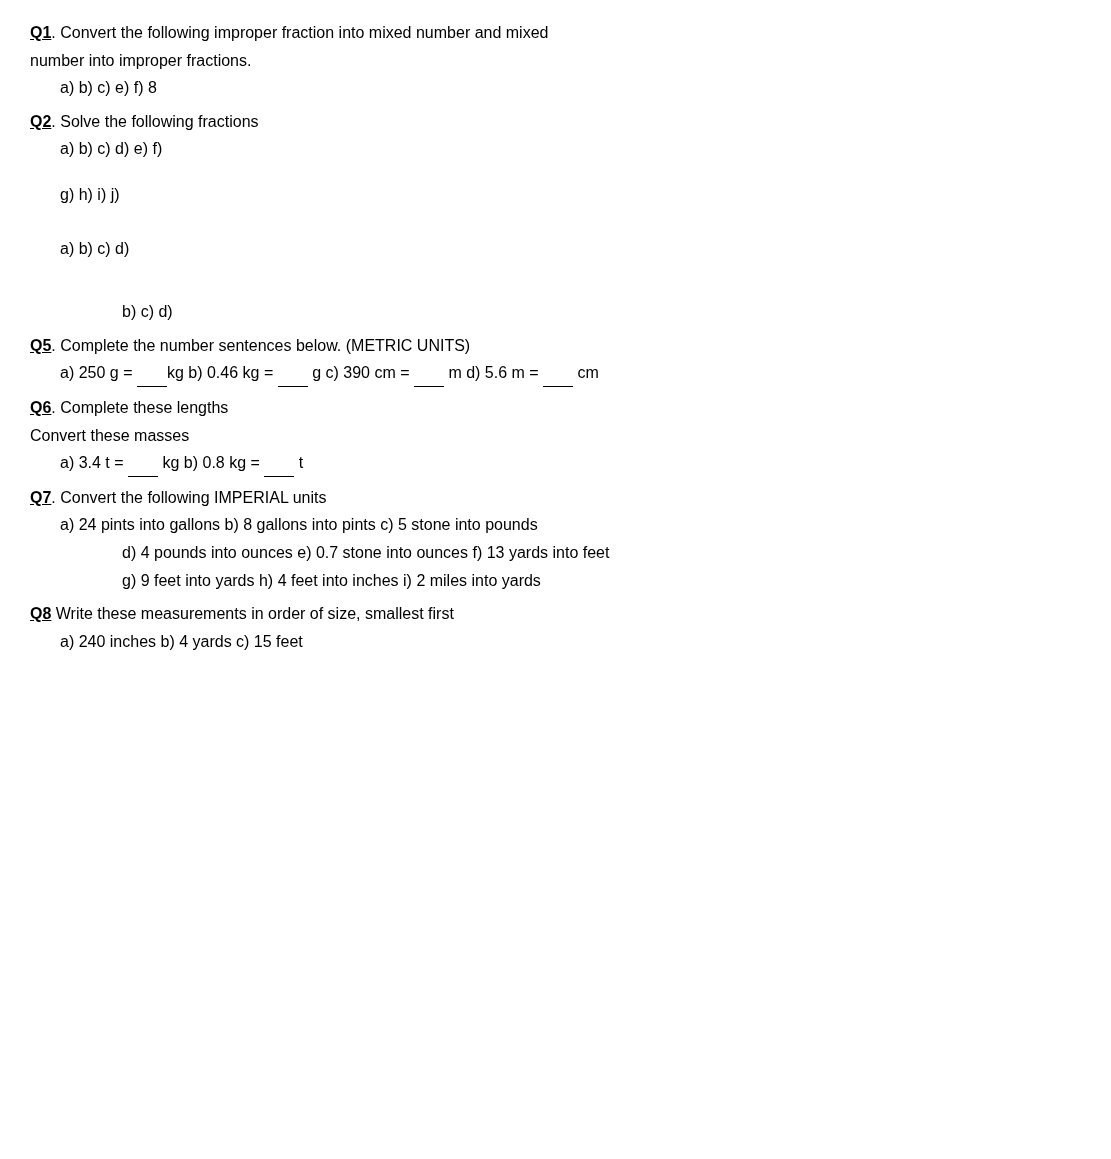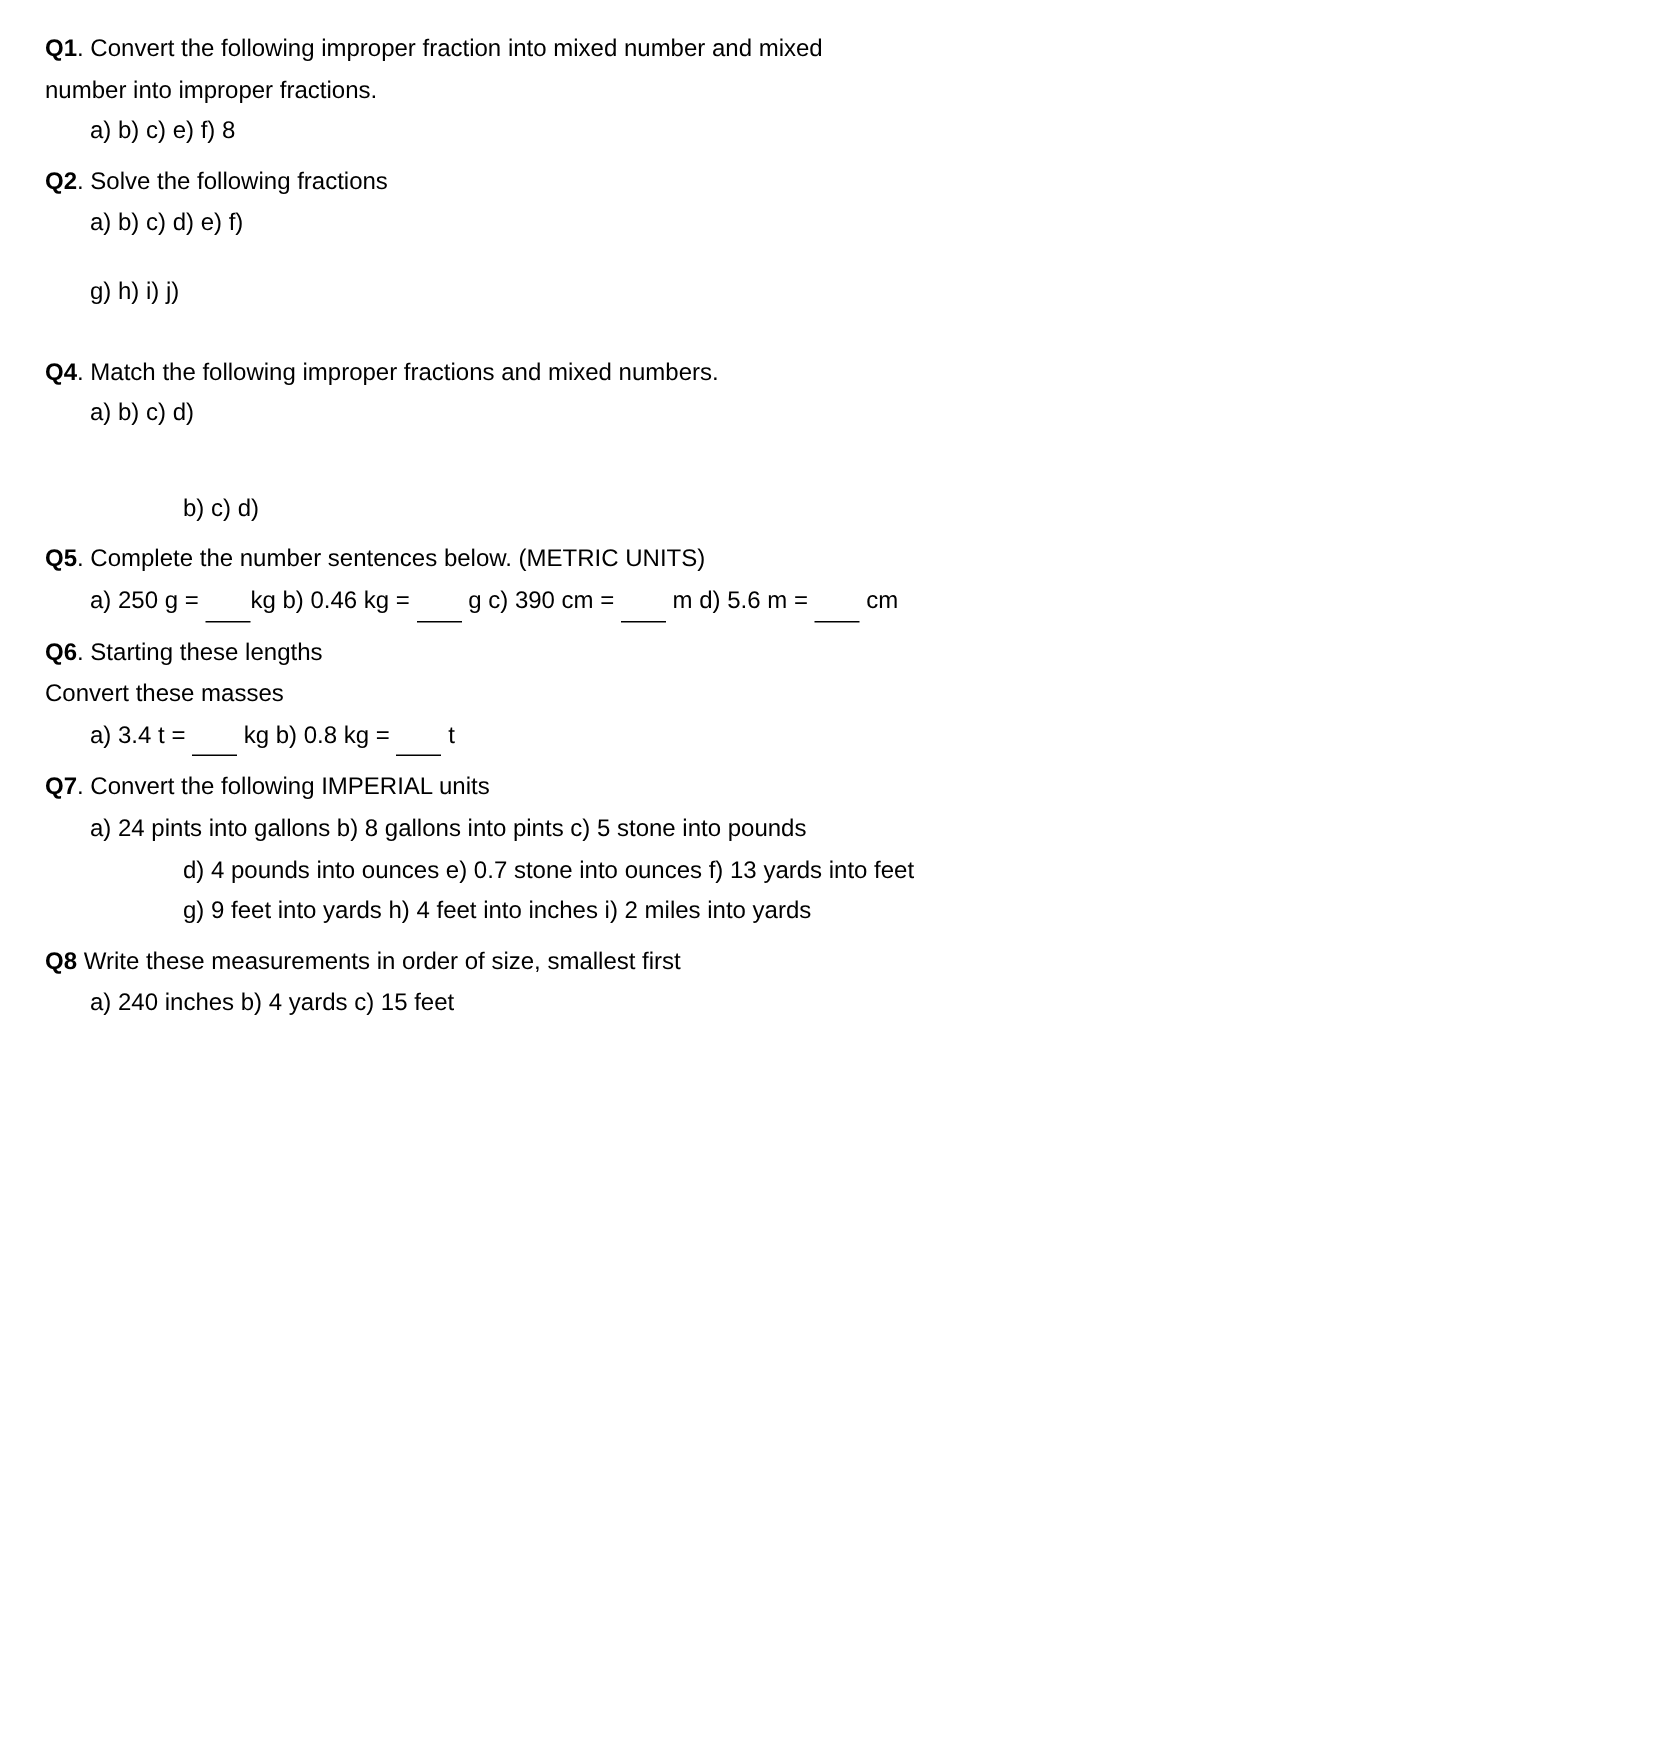--- a/index.html
+++ b/index.html
@@ -11,20 +11,21 @@
       width: 1111px;
       min-height: 1159px;
       padding: 20px 30px;
       line-height: 1.6;
     }
     .question-block {
       margin-bottom: 8px;
     }
     .q-label {
       font-weight: bold;
+      text-decoration: underline;
       margin-top: 46px;
     }
     .indent-1 {
       margin-left: 30px;
     }
     .indent-2 {
       margin-left: 92px;
     }
     .blank {
       display: inline-block;
@@ -58,39 +59,36 @@
     <div class="line indent-1">a)      b)   c)  d)   e)   f)</div>
     <div class="spacer"></div>
     <div class="line indent-1">g)      h)   i)   j)</div>
     <div class="spacer"></div>
   </div>
 
   <div class="question-block">
   </div>
 
   <div class="question-block">
-    <div class="line">
-      <span class="q-label">Q4</span><span>. Match the following improper fractions and mixed numbers.</span>
-    </div>
     <div class="line indent-1">a)      b)   c)   d)</div>
     <div class="spacer"></div>
     <div class="spacer"></div>
     <div class="line indent-2">b)   c)       d)</div>
   </div>
 
   <div class="question-block">
     <div class="line">
       <span class="q-label">Q5</span><span>. Complete the number sentences below.  (METRIC UNITS)</span>
     </div>
     <div class="line indent-1">a) 250 g = <span class="blank">&nbsp;&nbsp;&nbsp;&nbsp;</span>kg  b) 0.46 kg = <span class="blank">&nbsp;&nbsp;&nbsp;&nbsp;&nbsp;</span> g  c) 390 cm = <span class="blank">&nbsp;&nbsp;&nbsp;</span> m  d) 5.6 m = <span class="blank">&nbsp;&nbsp;&nbsp;</span> cm</div>
   </div>
 
   <div class="question-block">
     <div class="line">
-      <span class="q-label">Q6</span><span>. Starting these lengths</span>
+      <span class="q-label">Q6</span><span>. Complete these lengths</span>
     </div>
     <div class="line">Convert these masses</div>
     <div class="line indent-1">a)  3.4 t = <span class="blank">&nbsp;&nbsp;&nbsp;&nbsp;</span> kg     b) 0.8 kg = <span class="blank">&nbsp;&nbsp;&nbsp;&nbsp;</span> t</div>
   </div>
 
   <div class="question-block">
     <div class="line">
       <span class="q-label">Q7</span><span>. Convert the following IMPERIAL units</span>
     </div>
     <div class="line indent-1">a)  24 pints into gallons  b) 8 gallons into pints  c) 5 stone into pounds</div>

